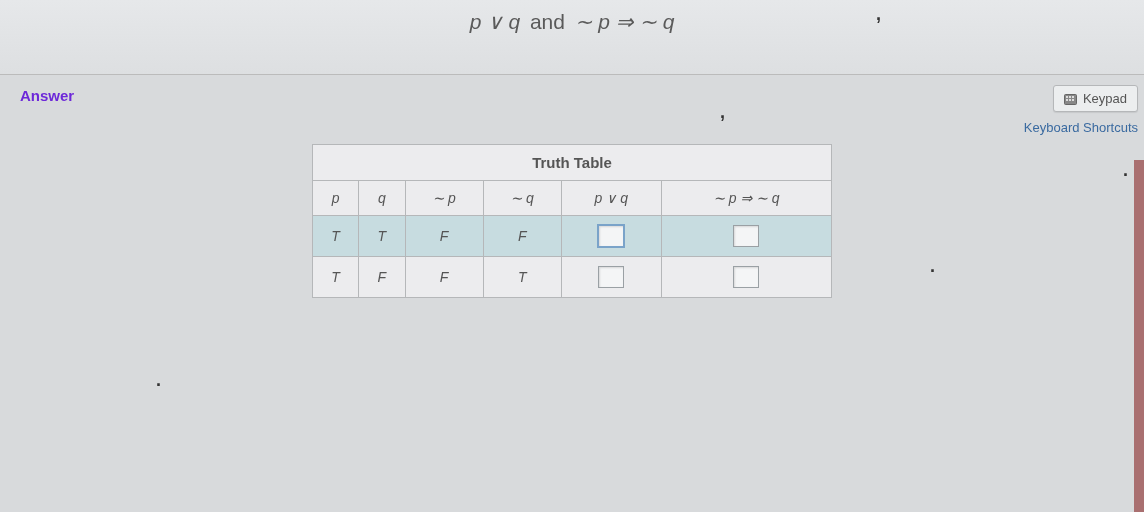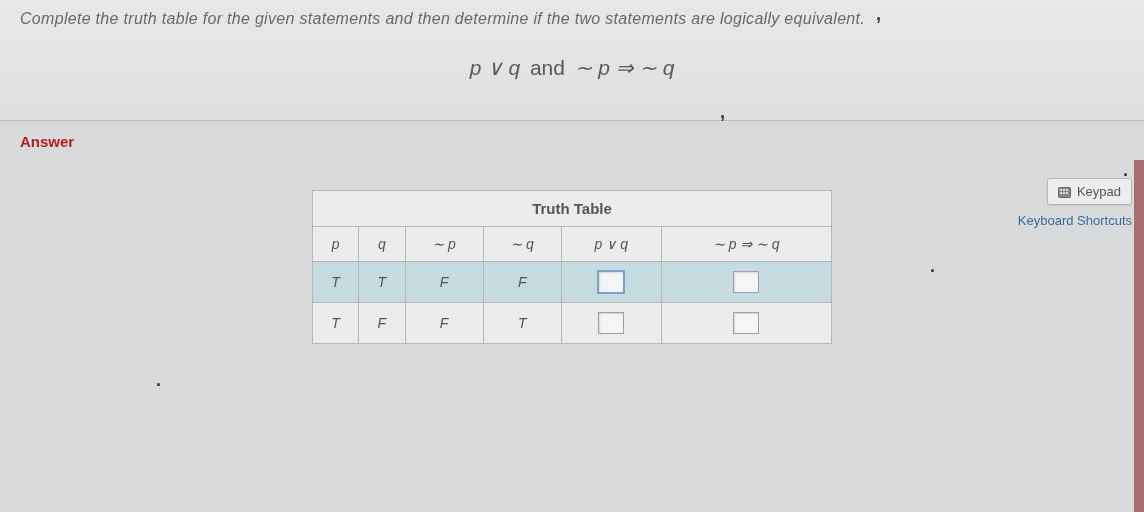--- a/index.html
+++ b/index.html
@@ -30,30 +30,29 @@
     font-size: 21px;
     color: #5a5a5a;
     font-style: italic;
     margin-bottom: 20px;
   }
   .answer-area {
     padding: 12px 20px 0 20px;
     position: relative;
   }
   .answer-label {
-    color: #b91c1c;
+    color: #6d28d9;
     font-size: 15px;
     font-weight: 600;
   }
   .right-controls {
     position: absolute;
     top: 10px;
-    right: 12px;
+    right: 6px;
     text-align: right;
-    margin-top: 47px;
   }
   .keypad-btn {
     display: inline-flex;
     align-items: center;
     gap: 6px;
     background: #eceeef;
     border: 1px solid #b5b7b9;
     border-radius: 3px;
     padding: 5px 10px;
     font-size: 13px;
@@ -132,21 +131,20 @@
   .dot1 { top: 102px; left: 720px; }
   .dot2 { top: 4px; left: 876px; }
   .dot3 { top: 256px; left: 930px; }
   .dot4 { top: 160px; right: 16px; }
   .dot5 { top: 370px; left: 156px; }
 </style>
 </head>
 <body>
 
 <div class="question-area">
-  <div class="question-text">Complete the truth table for the given statements and then determine if the two statements are logically equivalent.</div>
   <div class="formula-line">
     <span>p ∨ q</span>
     <span style="font-style:normal; margin:0 4px;">and</span>
     <span>∼ p ⇒ ∼ q</span>
   </div>
 </div>
 
 <div class="answer-area">
   <div class="answer-label">Answer</div>
 

